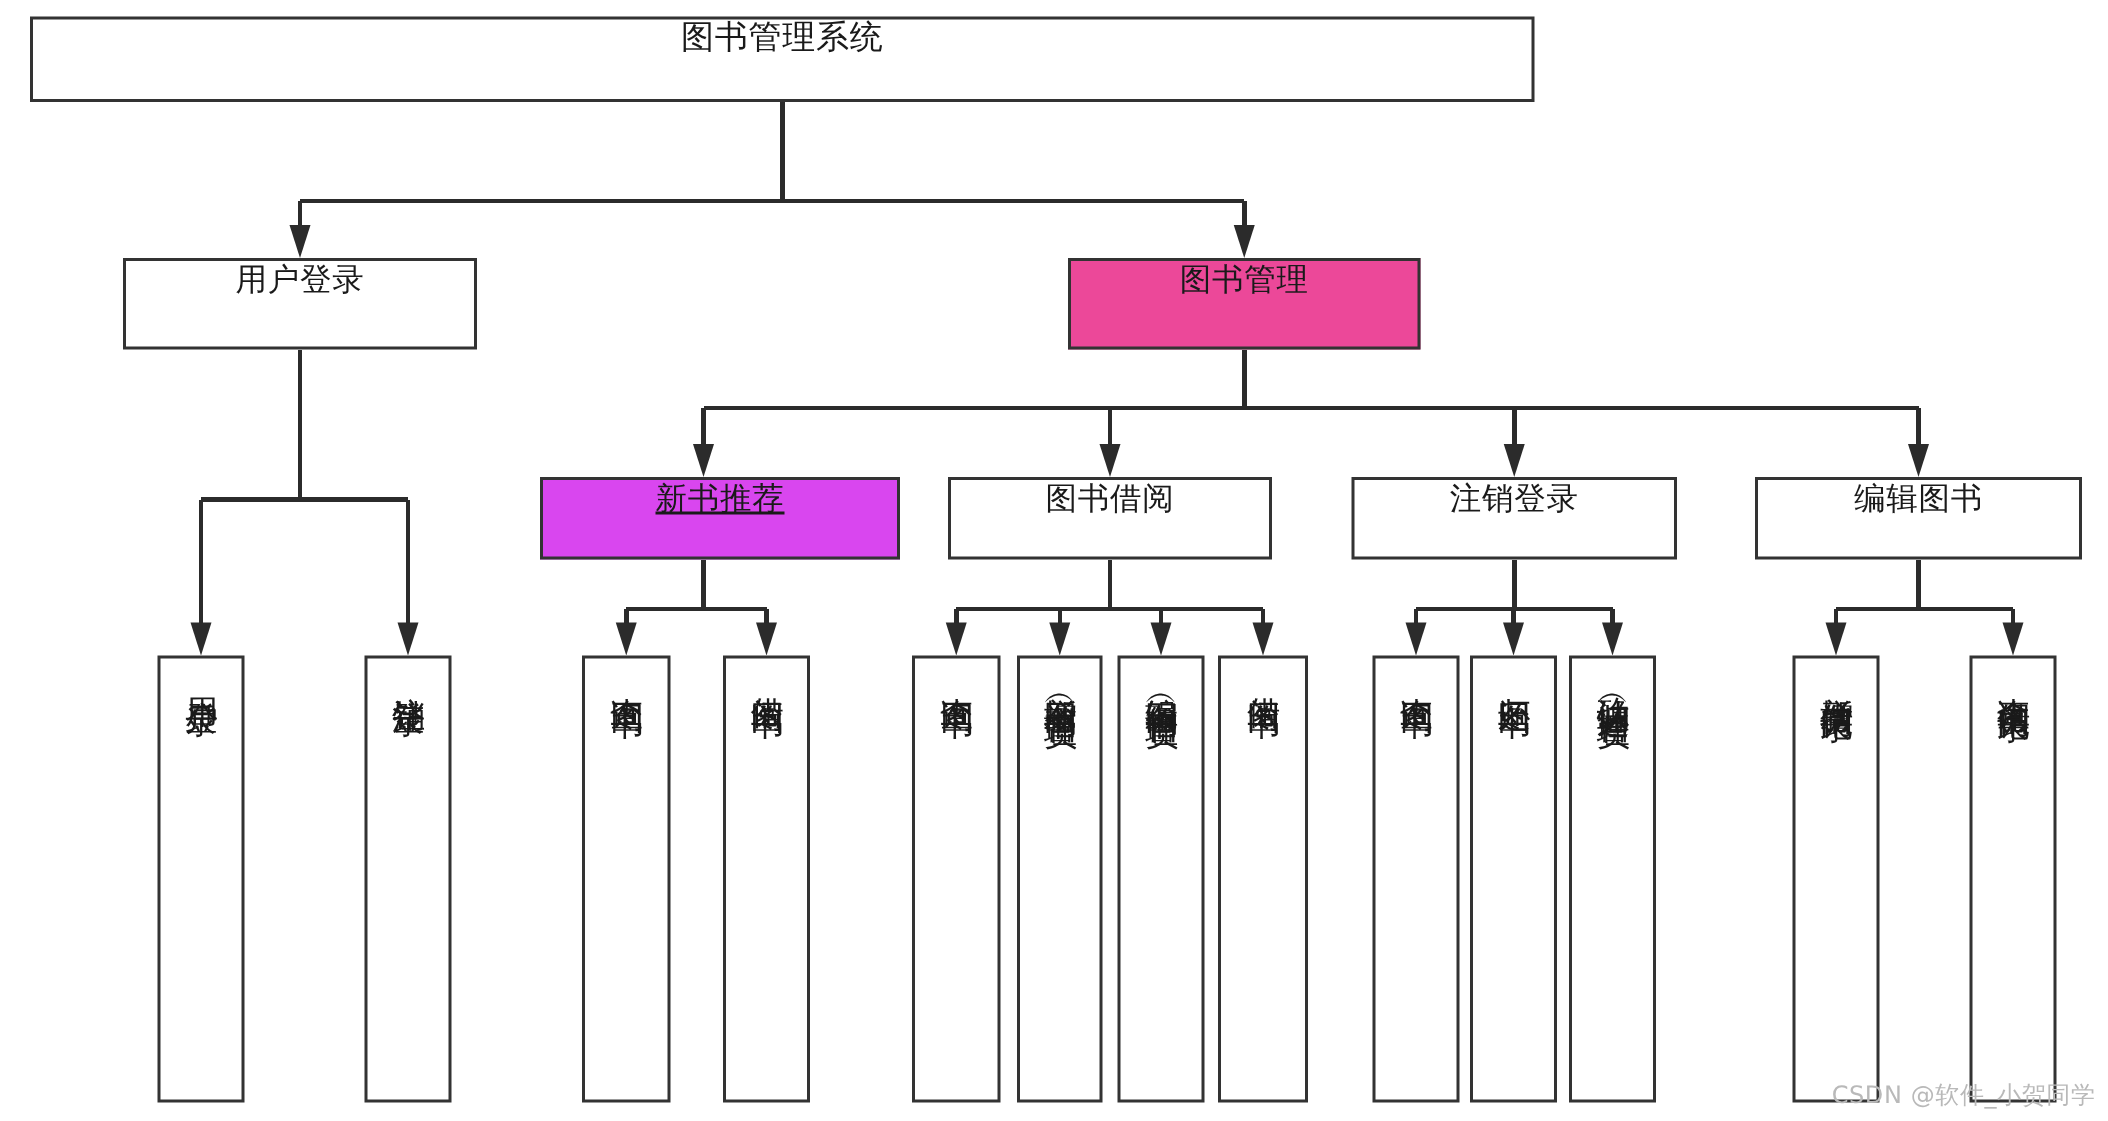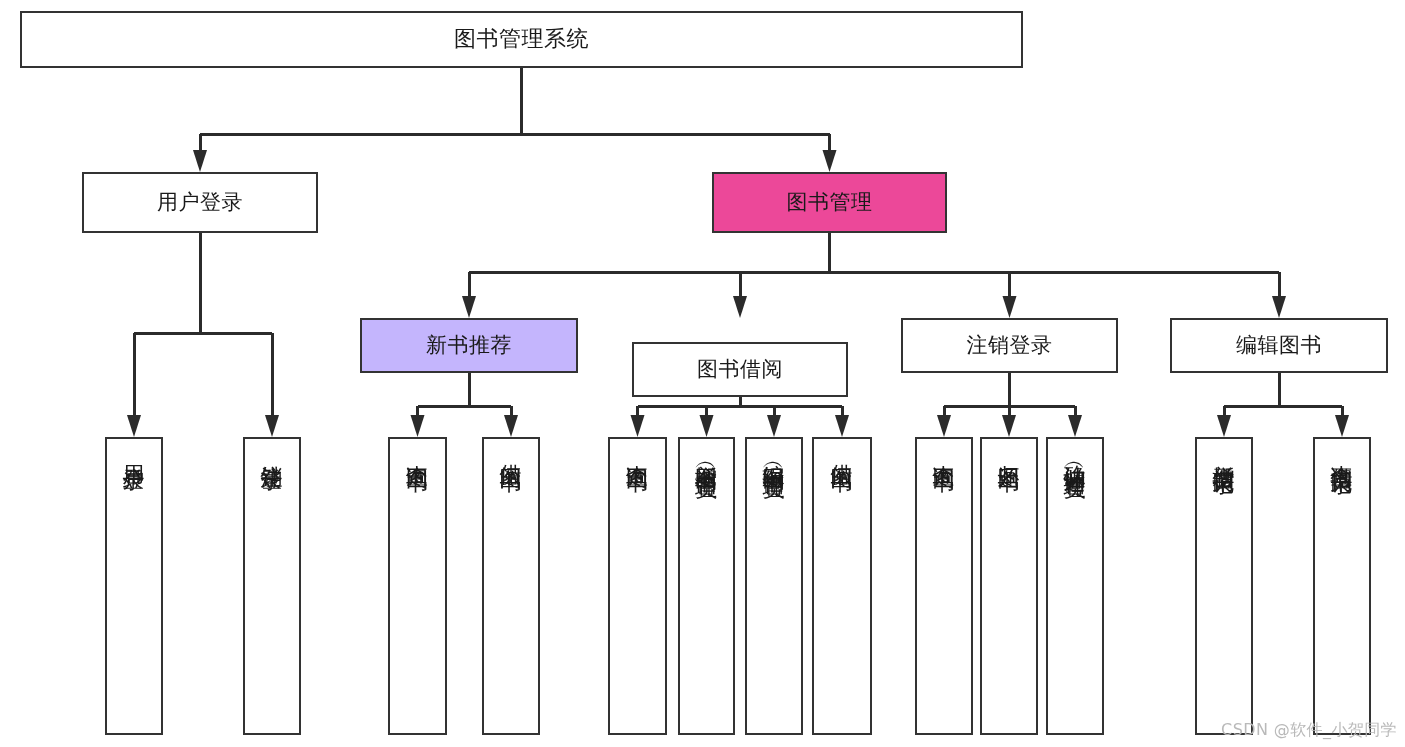--- a/index.html
+++ b/index.html
@@ -24,21 +24,20 @@
     width: 1405px;
     height: 747px;
     pointer-events: none;
   }
   .node {
     position: absolute;
     box-sizing: border-box;
     background: #ffffff;
     border: 2px solid #333333;
     display: flex;
-    align-items: center;
     justify-content: center;
     color: #1a1a1a;
   }
   .node .lbl {
     display: block;
     text-align: center;
     line-height: 1.22;
   }
   .node.horiz .lbl {
     font-size: 21px;
@@ -129,24 +128,24 @@
   <div id="nodes">
       <div class="node horiz root" style="left: 20px; top: 11px; width: 1003px; height: 57px; border-color: rgb(51, 51, 51); background: rgb(255, 255, 255); color: rgb(26, 26, 26);">
         <span class="lbl">图书管理系统</span>
       </div>
       <div class="node horiz" style="left: 82px; top: 172px; width: 236px; height: 61px; border-color: rgb(51, 51, 51); background: rgb(255, 255, 255); color: rgb(26, 26, 26);">
         <span class="lbl">用户登录</span>
       </div>
       <div class="node horiz" style="left: 712px; top: 172px; width: 235px; height: 61px; border-color: rgb(51, 51, 51); background: #ec4899; color: rgb(26, 26, 26);">
         <span class="lbl">图书管理</span>
       </div>
-      <div class="node horiz" style="left: 360px; top: 318px; width: 218px; height: 55px; border-color: rgb(51, 51, 51); background: #c4b5fd; color: rgb(26, 26, 26);">
+      <div class="node horiz" style="left: 360px; top: 318px; width: 240px; height: 55px; border-color: rgb(51, 51, 51); background: #d946ef; color: rgb(26, 26, 26); text-decoration: underline;">
         <span class="lbl">新书推荐</span>
       </div>
-      <div class="node horiz" style="left: 632px; top: 318px; width: 216px; height: 55px; border-color: rgb(51, 51, 51); background: rgb(255, 255, 255); color: rgb(26, 26, 26); margin-top: 24px;">
+      <div class="node horiz" style="left: 632px; top: 318px; width: 216px; height: 55px; border-color: rgb(51, 51, 51); background: rgb(255, 255, 255); color: rgb(26, 26, 26);">
         <span class="lbl">图书借阅</span>
       </div>
       <div class="node horiz" style="left: 901px; top: 318px; width: 217px; height: 55px; border-color: rgb(51, 51, 51); background: rgb(255, 255, 255); color: rgb(26, 26, 26);">
         <span class="lbl">注销登录</span>
       </div>
       <div class="node horiz" style="left: 1170px; top: 318px; width: 218px; height: 55px; border-color: rgb(51, 51, 51); background: rgb(255, 255, 255); color: rgb(26, 26, 26);">
         <span class="lbl">编辑图书</span>
       </div>
       <div class="node vert" style="left: 105px; top: 437px; width: 58px; height: 298px; border-color: rgb(51, 51, 51); background: rgb(255, 255, 255); color: rgb(26, 26, 26);">
         <span class="lbl">用户登录</span>

